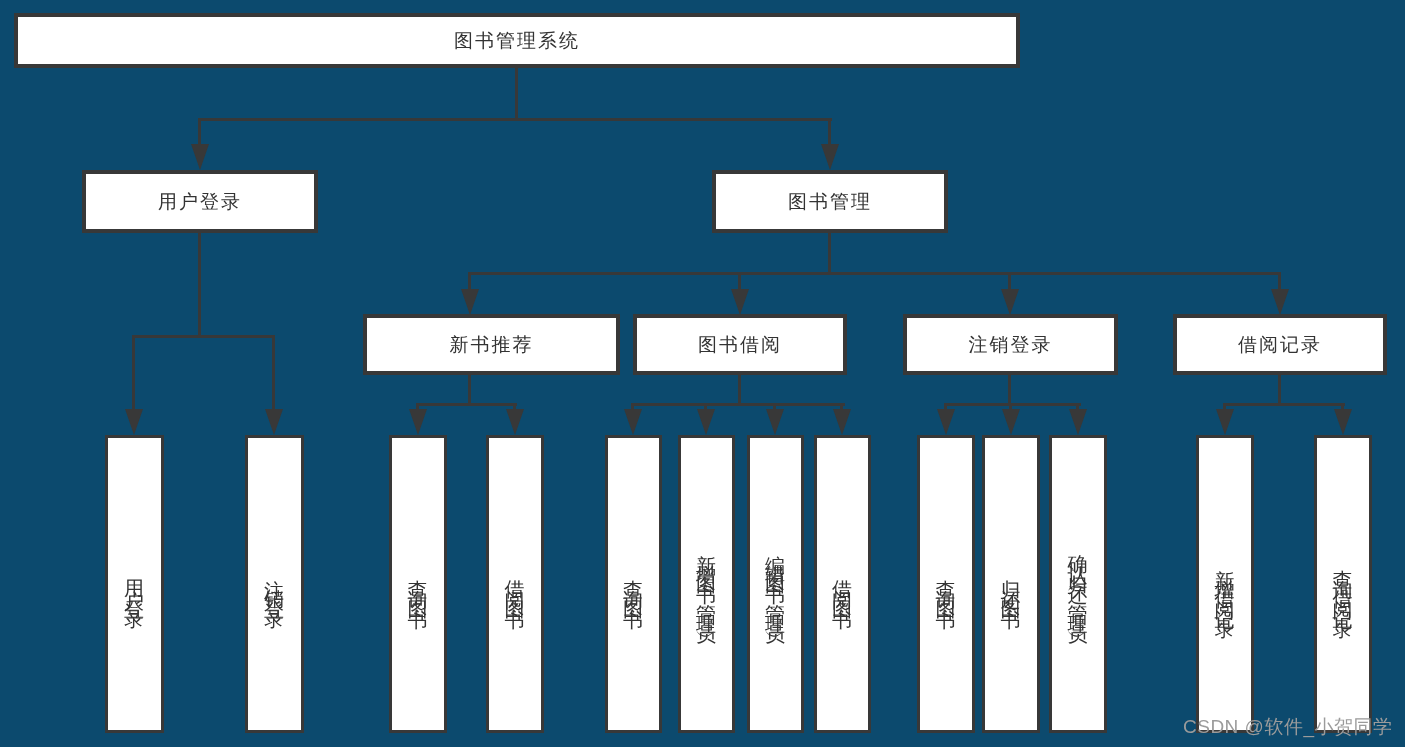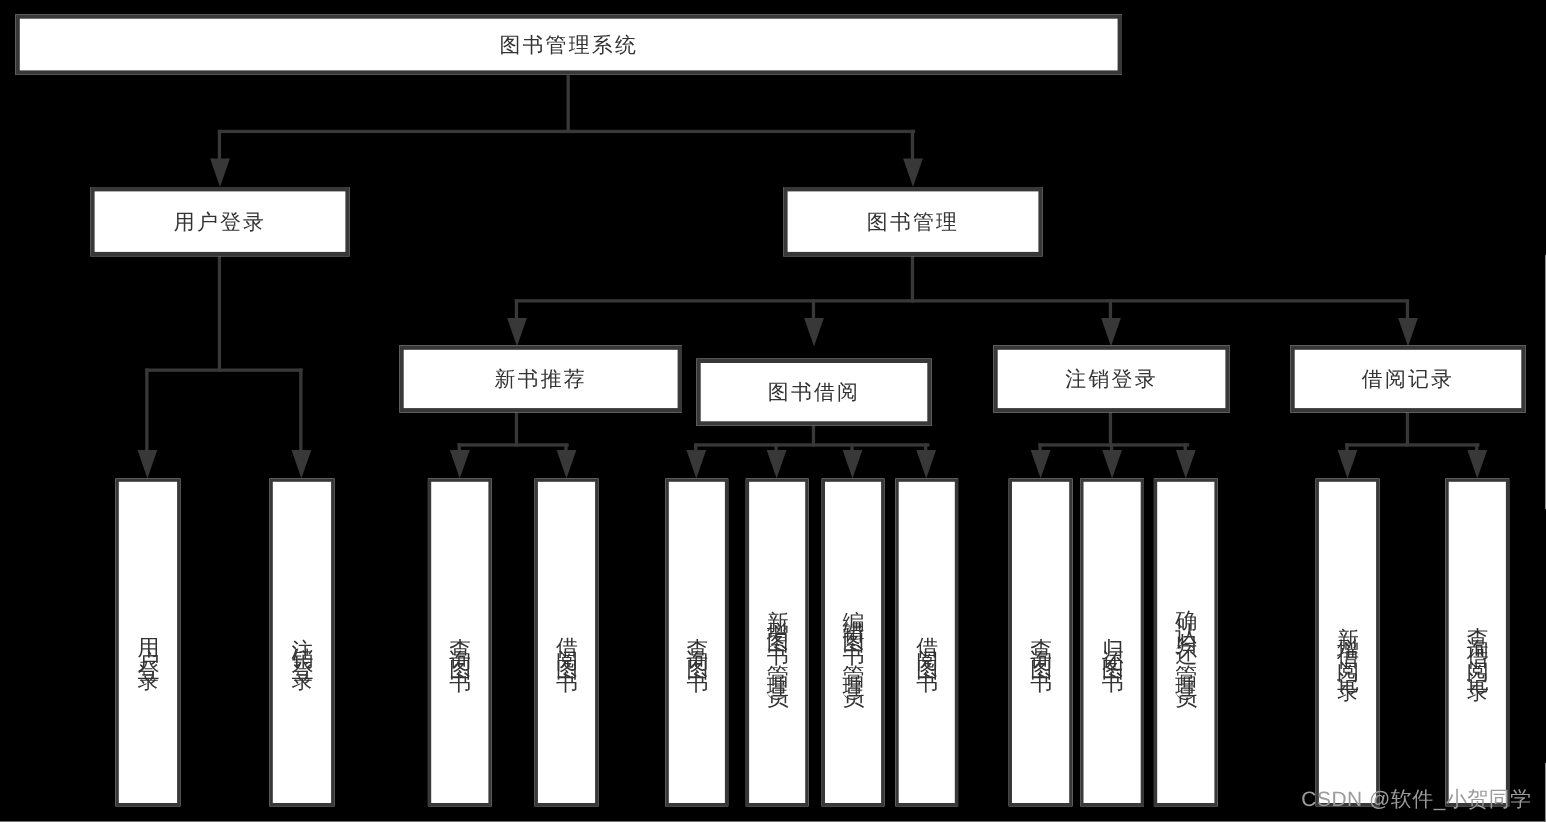--- a/index.html
+++ b/index.html
@@ -5,21 +5,21 @@
   * { margin: 0; padding: 0; box-sizing: border-box; }
   html, body { background: #ffffff; }
   body {
     font-family: "Liberation Sans", "DejaVu Sans", sans-serif;
     color: #333333;
   }
   .canvas {
     position: relative;
     width: 1405px;
     height: 747px;
-    background: #000000;
+    background: #0c4a6e;
     overflow: hidden;
   }
   
   .box {
     position: absolute;
     background: #ffffff;
     border: 4px solid #383838;
     display: flex;
     align-items: center;
     justify-content: center;
@@ -103,21 +103,21 @@
   <div class="line" style="left:738px; top:272px; width:3px; height:20px;"></div>
   <div class="arrow" style="left:731px; top:289px;"></div>
   <div class="line" style="left:1008px; top:272px; width:3px; height:20px;"></div>
   <div class="arrow" style="left:1001px; top:289px;"></div>
   <div class="line" style="left:1278px; top:272px; width:3px; height:20px;"></div>
   <div class="arrow" style="left:1271px; top:289px;"></div>
 
   <div class="box" style="left:363px; top:314px; width:257px; height:61px;">
     <span>新书推荐</span>
   </div>
-  <div class="box" style="left:633px; top:314px; width:214px; height:61px;margin-top:12px;">
+  <div class="box" style="left:633px; top:314px; width:214px; height:61px;">
     <span>图书借阅</span>
   </div>
   <div class="box" style="left:903px; top:314px; width:215px; height:61px;">
     <span>注销登录</span>
   </div>
   <div class="box" style="left:1173px; top:314px; width:214px; height:61px;">
     <span>借阅记录</span>
   </div>
 
   <div class="line" style="left:468px; top:375px; width:3px; height:31px;"></div>

